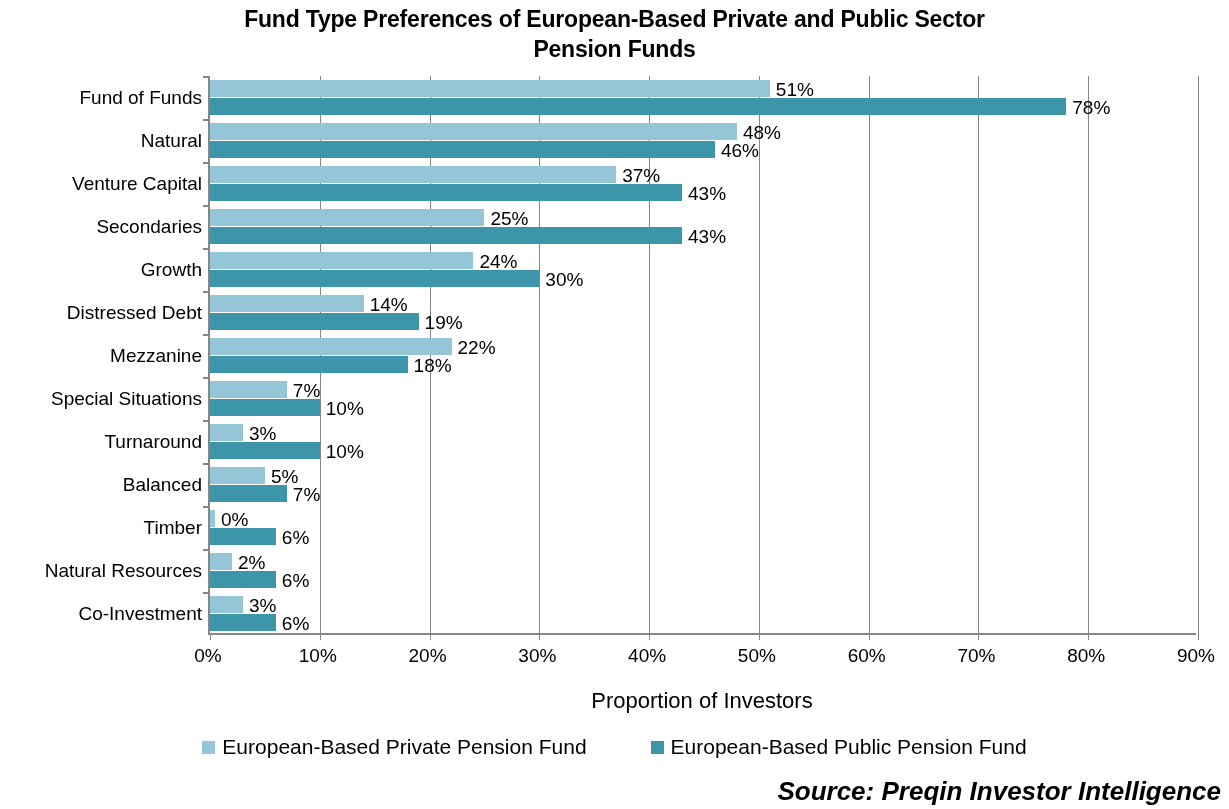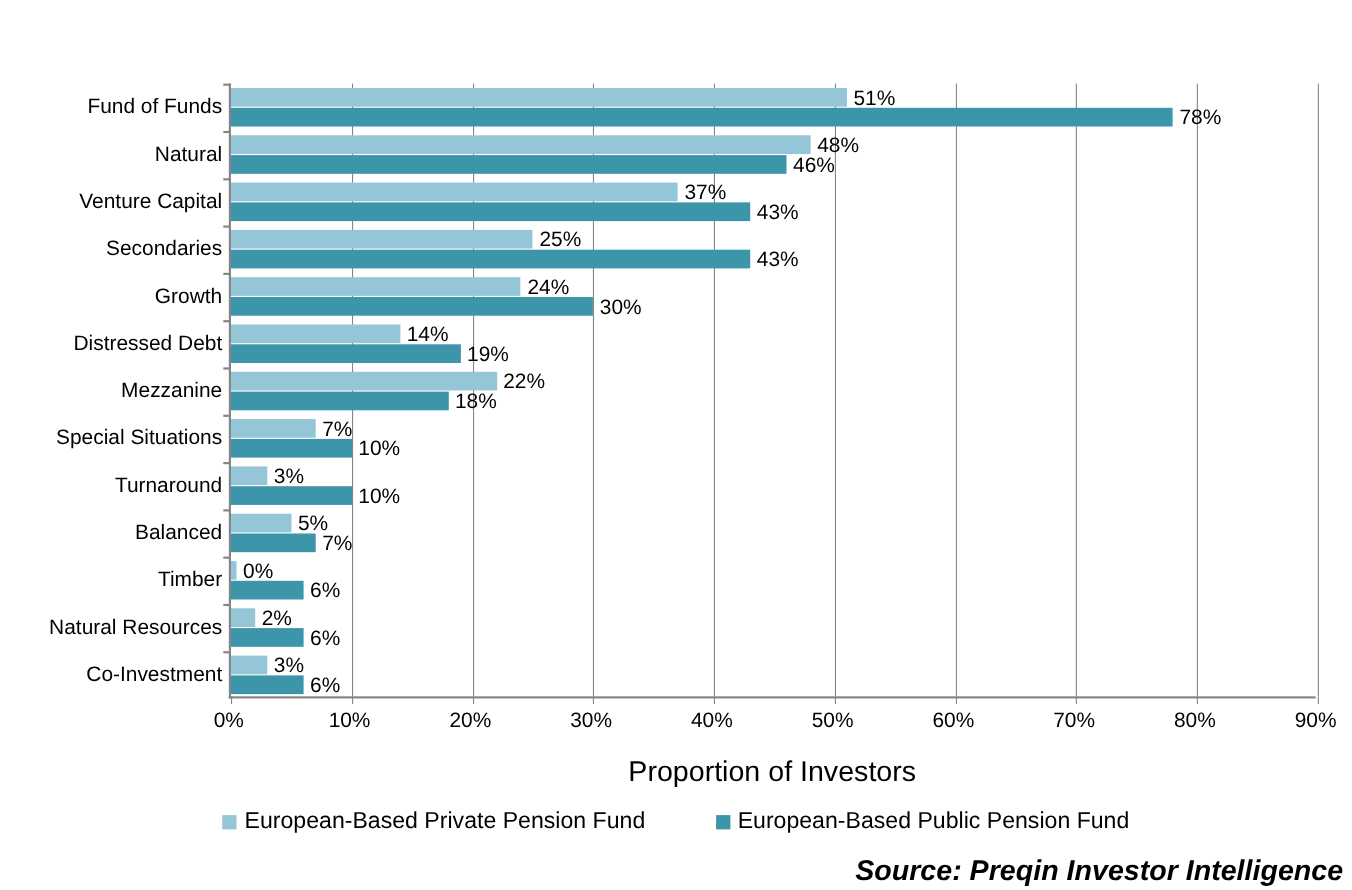--- a/index.html
+++ b/index.html
@@ -109,21 +109,21 @@
     line-height: 24px;
     transform: translateX(-50%);
     white-space: nowrap;
   }
 
   #xaxis-title {
     position: absolute;
     left: 208px; top: 688px;
     width: 988px;
     text-align: center;
-    font-size: 26px;
+    font-size: 22px;
     line-height: 26px;
   }
 
   
   #legend {
     position: absolute;
     left: 0; top: 732px;
     width: 1229px;
     height: 30px;
     display: flex;
@@ -155,20 +155,22 @@
     font-size: 26px;
     font-weight: bold;
     font-style: italic;
     white-space: nowrap;
   }
 </style>
 </head>
 <body>
 
 <div id="chart-title">
+  <span class="line">Fund Type Preferences of European-Based Private and Public Sector</span>
+  <span class="line">Pension Funds</span>
 </div>
 
 <div id="ylabels">
     <div class="ylabel" style="top: 10.5px;">Fund of Funds</div>
     <div class="ylabel" style="top: 53.5px;">Natural</div>
     <div class="ylabel" style="top: 96.5px;">Venture Capital</div>
     <div class="ylabel" style="top: 139.5px;">Secondaries</div>
     <div class="ylabel" style="top: 182.5px;">Growth</div>
     <div class="ylabel" style="top: 225.5px;">Distressed Debt</div>
     <div class="ylabel" style="top: 268.5px;">Mezzanine</div>

